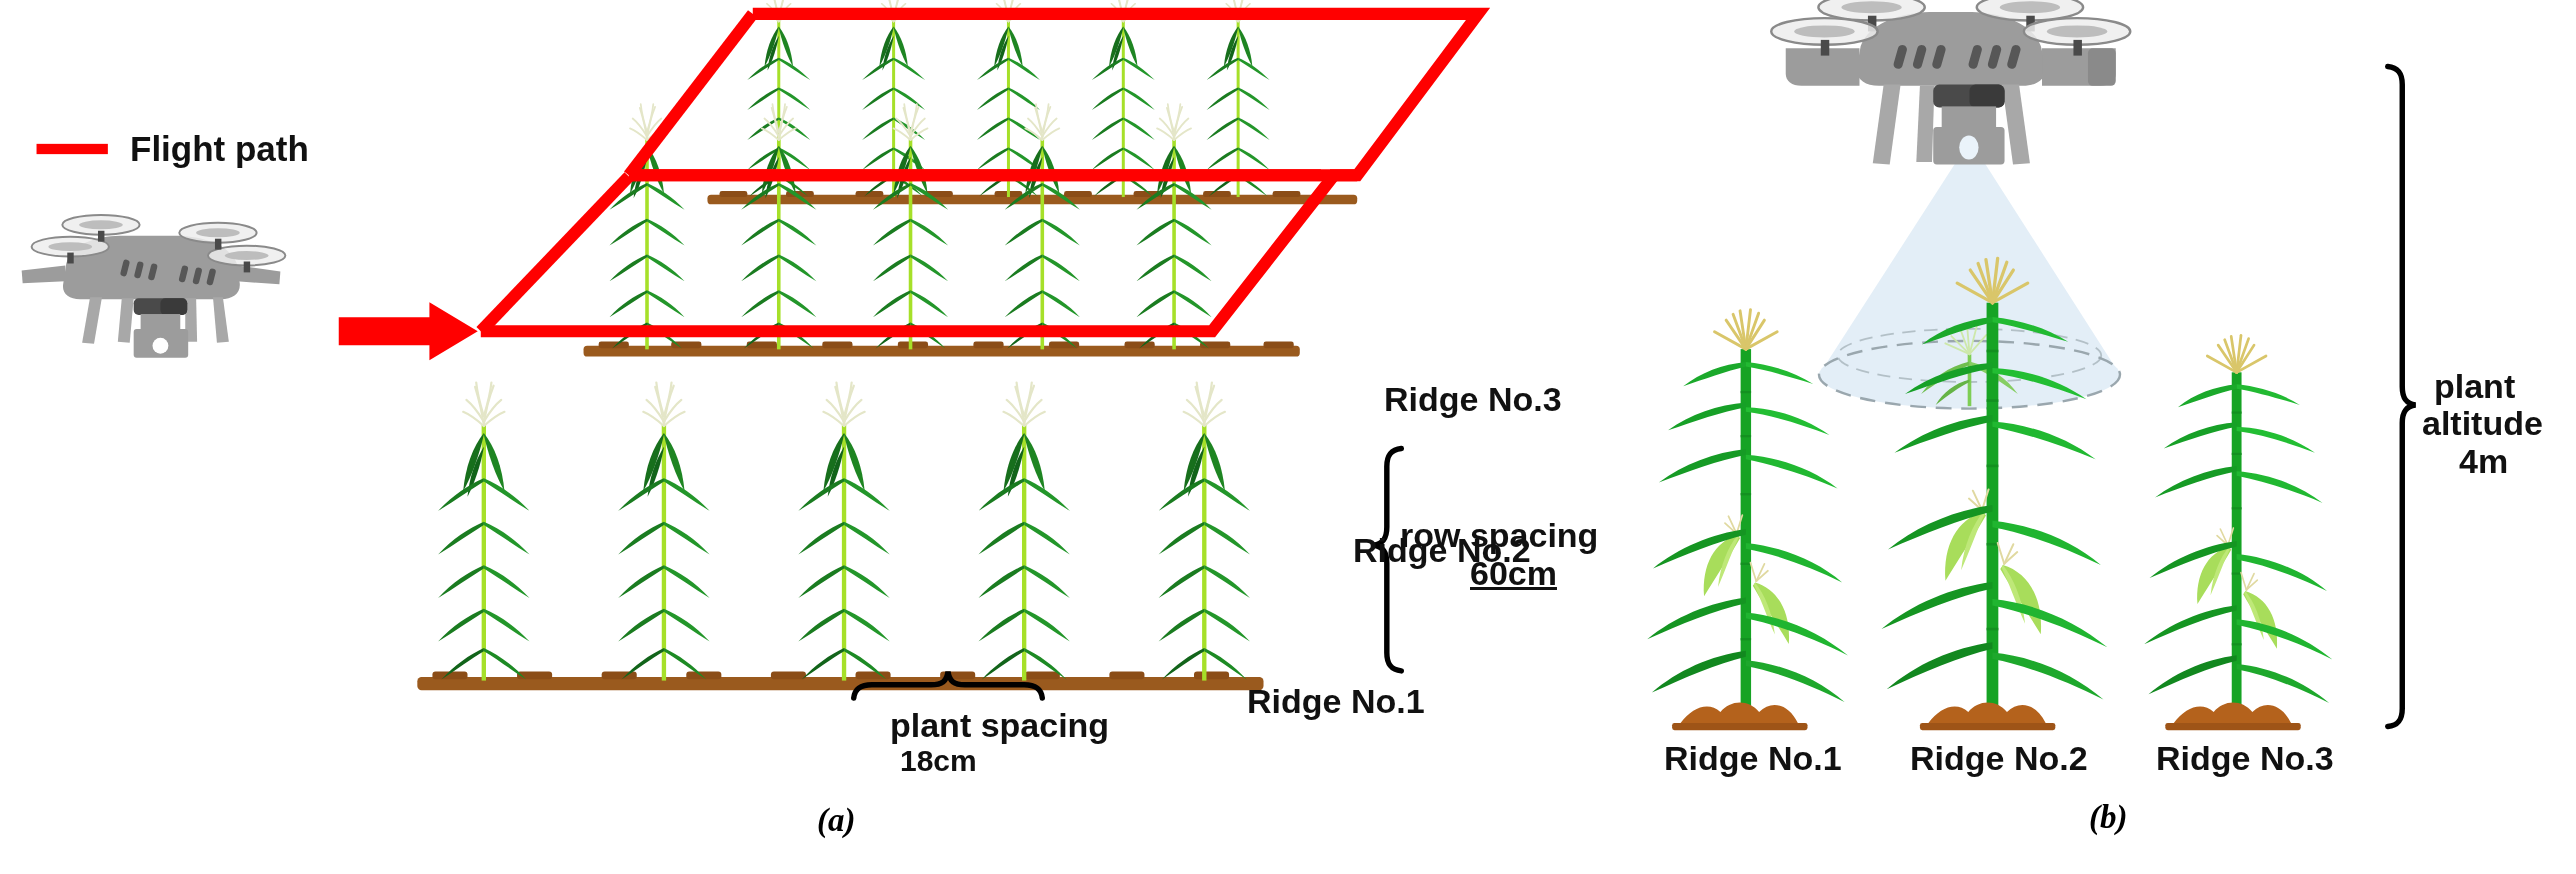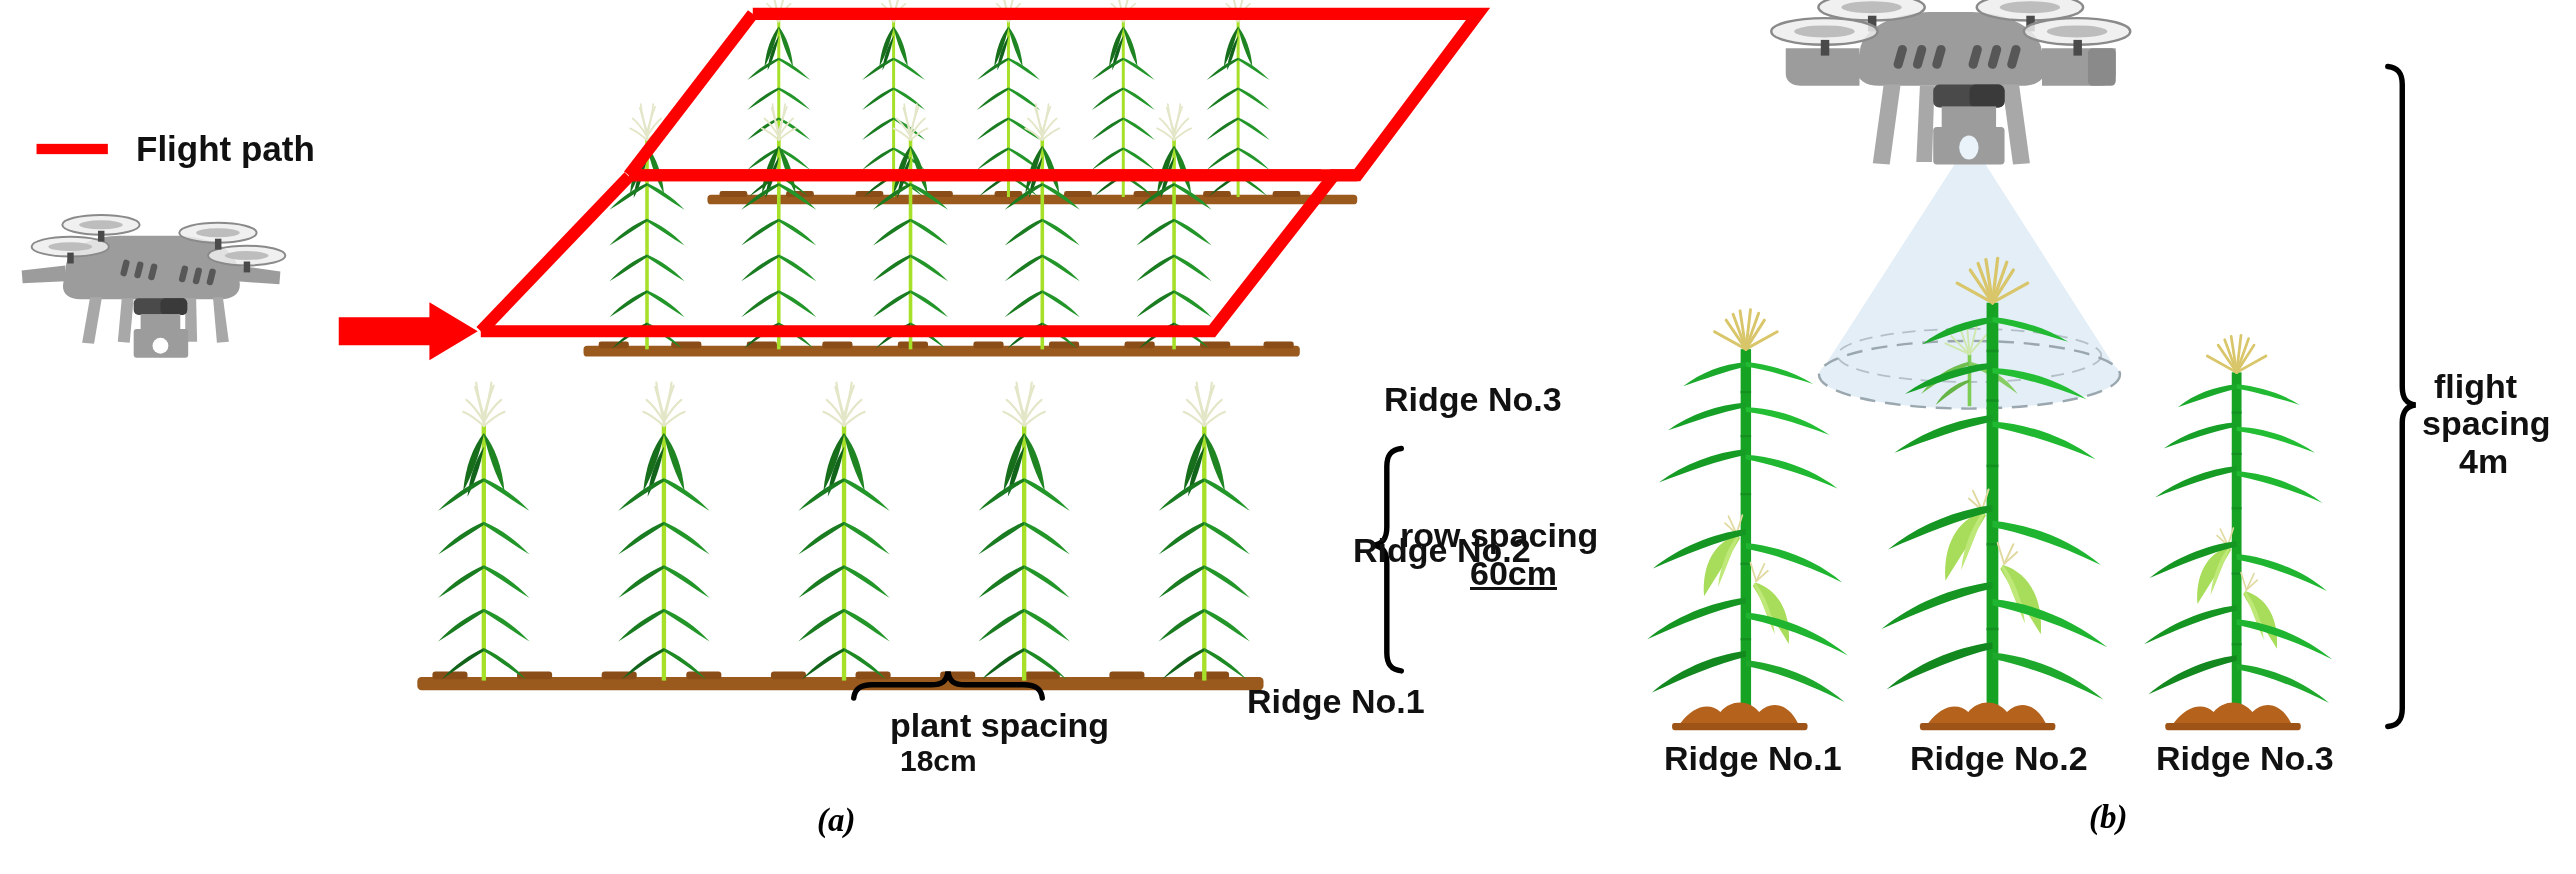--- a/index.html
+++ b/index.html
@@ -420,39 +420,39 @@
     </g>
 
     <g fill="none" stroke="#000" stroke-width="9" stroke-linecap="round">
       <path d="M3950,110 C3968,112 3974,122 3974,140 L3974,640
                C3974,658 3980,668 3996,670 C3980,672 3974,682 3974,700
                L3974,1172 C3974,1190 3968,1200 3950,1202"></path>
     </g>
   </g>
 </svg>
 
-<div class="lbl" style="left:136px; top:130px; font-size:35px;">Flight path</div>
+<div class="lbl" style="left:130px; top:130px; font-size:35px;">Flight path</div>
 
 <div class="lbl" style="left:1384px; top:381px; font-size:34px;">Ridge No.3</div>
 
 <div class="lbl" style="left:1353px; top:532px; font-size:34px;">Ridge No.2</div>
 
 <div class="lbl" style="left:1247px; top:683px; font-size:34px;">Ridge No.1</div>
 
 <div class="lbl" style="left:1400px; top:517px; font-size:34px;">row spacing</div>
 <div class="lbl" style="left:1470px; top:555px; font-size:34px;text-decoration:underline;">60cm</div>
 
 <div class="lbl" style="left:890px; top:707px; font-size:34px;">plant spacing</div>
 <div class="lbl" style="left:900px; top:745px; font-size:30px;">18cm</div>
 
 <div class="lbl" style="left:1664px; top:740px; font-size:34px;">Ridge No.1</div>
 <div class="lbl" style="left:1910px; top:740px; font-size:34px;">Ridge No.2</div>
 <div class="lbl" style="left:2156px; top:740px; font-size:34px;">Ridge No.3</div>
 
-<div class="lbl" style="left:2434px; top:368px; font-size:34px;">flight</div>
-<div class="lbl" style="left:2422px; top:405px; font-size:34px;">spacing</div>
+<div class="lbl" style="left:2434px; top:368px; font-size:34px;">plant</div>
+<div class="lbl" style="left:2422px; top:405px; font-size:34px;">altitude</div>
 <div class="lbl" style="left:2459px; top:443px; font-size:34px;text-align:right;">4m</div>
 
 <div class="panel-label" style="left:817px; top:802px;">(a)</div>
 <div class="panel-label" style="left:2089px; top:799px;">(b)</div>
 
 </div>
 
 
 </body></html>

